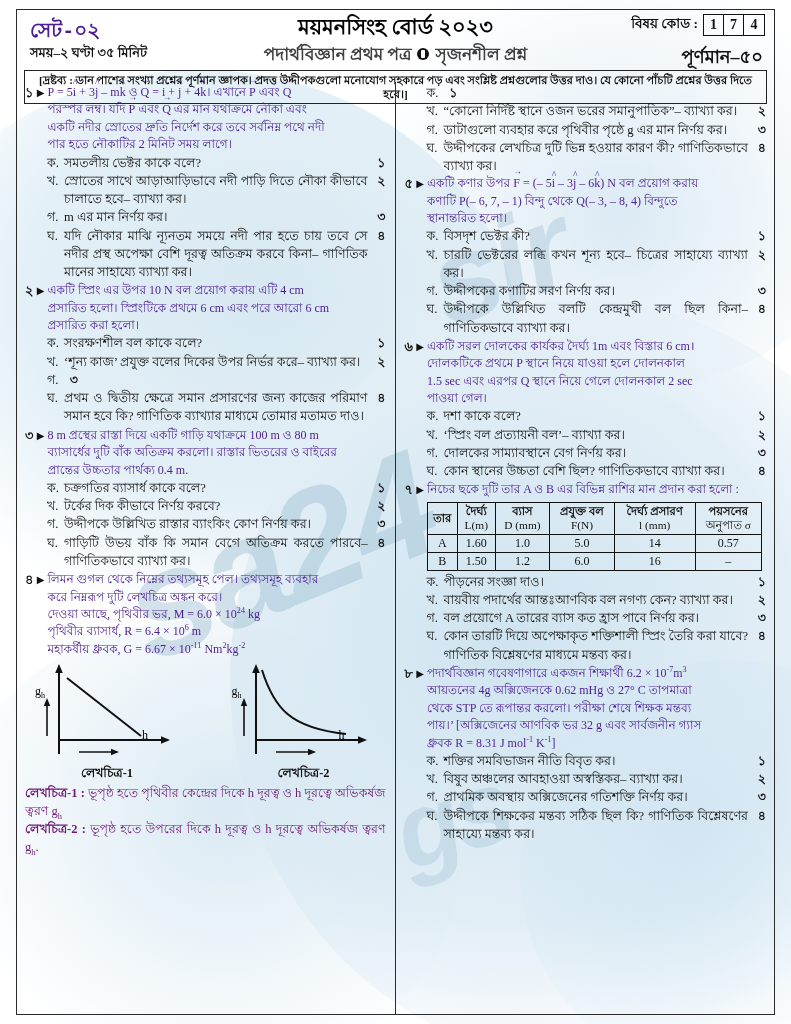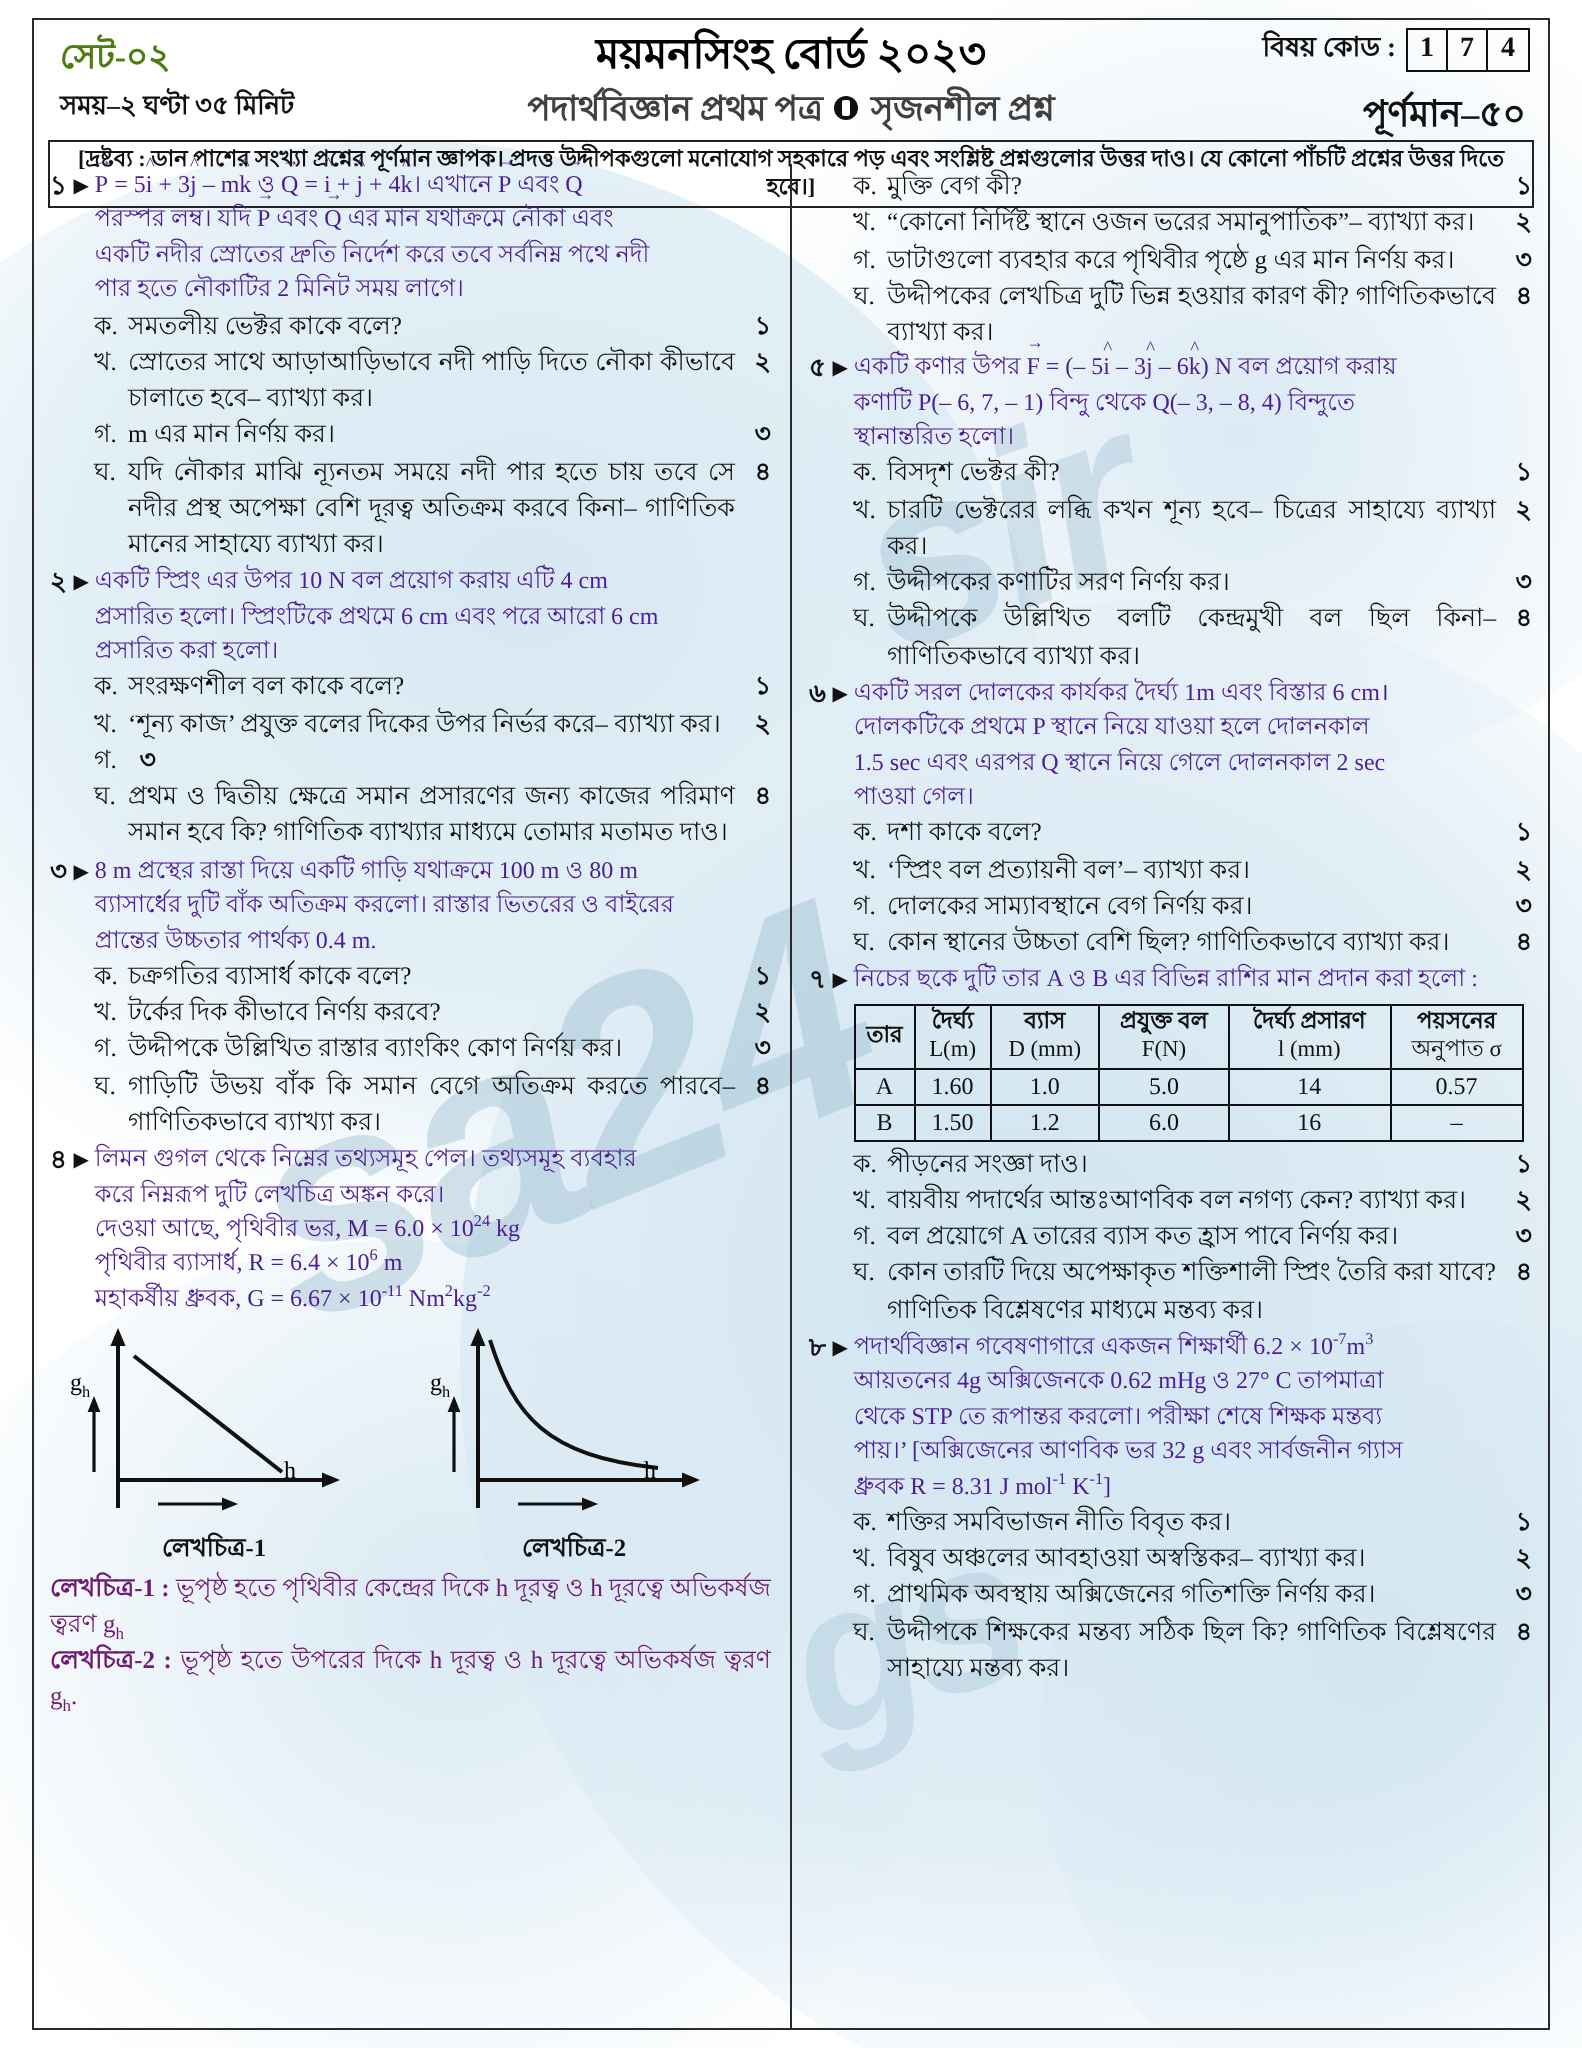--- a/index.html
+++ b/index.html
@@ -52,21 +52,21 @@
     background: transparent;
   }
 
   
   .header { position: absolute; left: 16px; top: 9px; width: 759px; }
   .hdr-row1 {
     position: relative; height: 34px;
   }
   .set-label {
     position: absolute; left: 14px; top: 6px;
-    font-size: 17px; font-weight: bold; color: #4d7c0f;
+    font-size: 20px; font-weight: bold; color: #4c1d95; font-family: Liberation Mono, monospace;
   }
   .board-title {
     position: absolute; left: 0; right: 0; top: 2px;
     text-align: center; font-size: 21px; font-weight: bold; color: #000000;
   }
   .code-wrap {
     position: absolute; right: 10px; top: 4px;
     display: flex; align-items: center; gap: 5px;
   }
   .code-label { font-size: 13.5px; font-weight: bold; color: #111; }
@@ -151,21 +151,21 @@
   }
   .hatc { position: relative; display: inline-block; }
   .hatc::after {
     content: "\005E"; position: absolute; left: 0; right: 0; top: -0.60em;
     font-size: 0.80em; text-align: center; line-height: 1;
   }
   sup { font-size: 0.68em; vertical-align: super; line-height: 0; }
   sub { font-size: 0.68em; vertical-align: sub; line-height: 0; }
 
   
-  .graphs { display: flex; justify-content: flex-start; margin: 4px 0 0 0; padding: 0 12px; gap: 40px; }
+  .graphs { display: flex; justify-content: space-between; margin: 4px 0 0 0; padding: 0 12px; gap: 40px; }
   .graph-item { text-align: center; }
   .graph-cap { font-size: 12.4px; font-weight: bold; color: #111; margin-top: -2px; }
   .gnote { font-size: 12.5px; line-height: 1.45; color: #701a75; text-align: justify; }
   .gnote b { font-weight: bold; }
 
   
   .tbl-wrap { padding: 2px 4px 2px 22px; }
   table.data {
     border-collapse: collapse; width: 100%;
     font-size: 11.6px; color: #111;
@@ -351,21 +351,20 @@
               <div class="graph-cap">লেখচিত্র-2</div>
             </div>
           </div>
           <div class="gnote"><b>লেখচিত্র-1 :</b><span> ভূপৃষ্ঠ হতে পৃথিবীর কেন্দ্রের দিকে h দূরত্ব ও h দূরত্বে অভিকর্ষজ ত্বরণ g<sub>h</sub></span></div>
           <div class="gnote"><b>লেখচিত্র-2 :</b><span> ভূপৃষ্ঠ হতে উপরের দিকে h দূরত্ব ও h দূরত্বে অভিকর্ষজ ত্বরণ g<sub>h</sub>.</span></div>
         </div>
       </div>
     <div class="col col-right" id="colRight">
         <div class="sub">
           <span class="sub-key">ক.</span>
-          <span class="sub-text">মুক্তি বেগ কী?</span>
           <span class="sub-mark">১</span>
         </div>
         <div class="sub">
           <span class="sub-key">খ.</span>
           <span class="sub-text">“কোনো নির্দিষ্ট স্থানে ওজন ভরের সমানুপাতিক”– ব্যাখ্যা কর।</span>
           <span class="sub-mark">২</span>
         </div>
         <div class="sub">
           <span class="sub-key">গ.</span>
           <span class="sub-text">ডাটাগুলো ব্যবহার করে পৃথিবীর পৃষ্ঠে g এর মান নির্ণয় কর।</span>

